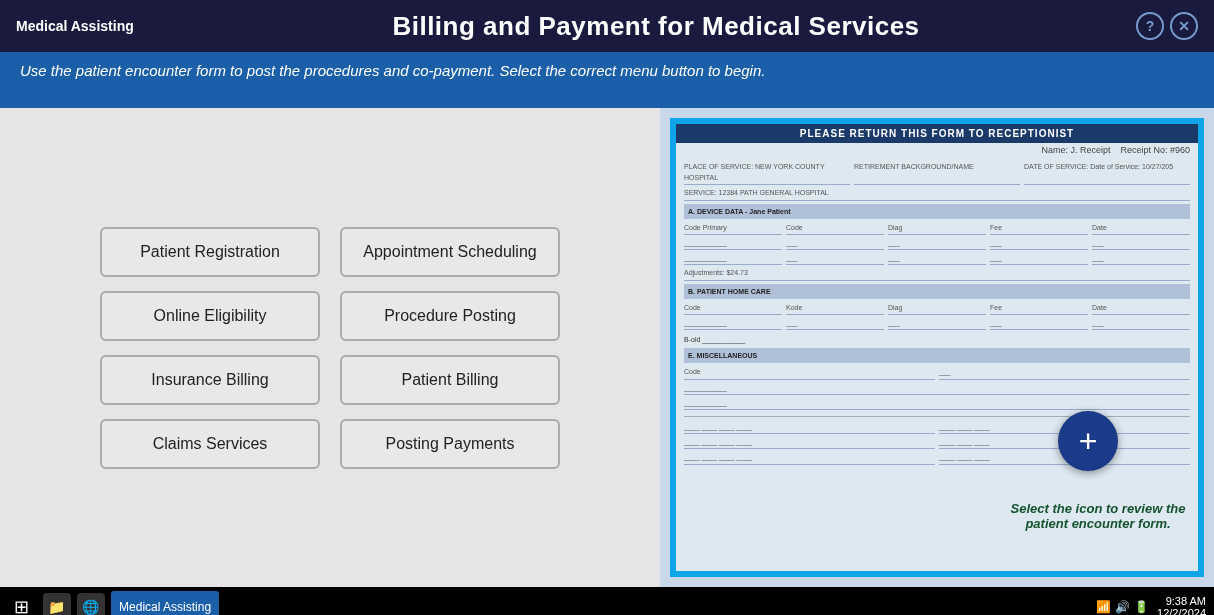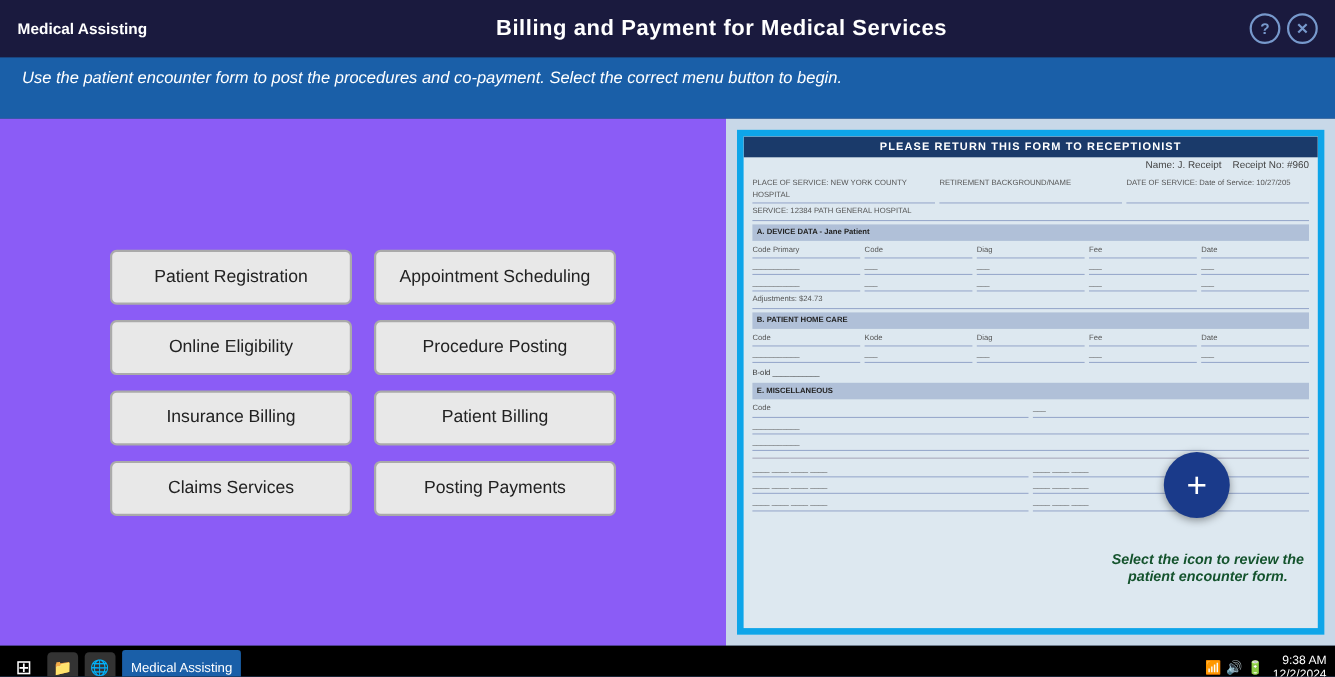--- a/index.html
+++ b/index.html
@@ -23,21 +23,21 @@
     .title-bar-left {
       color: #fff;
       font-weight: bold;
       font-size: 14px;
       min-width: 160px;
     }
     .title-bar-center {
       flex: 1;
       text-align: center;
       color: #fff;
-      font-size: 20px;
+      font-size: 26px;
       font-weight: bold;
       letter-spacing: 0.5px;
     }
     .title-bar-controls {
       display: flex;
       gap: 6px;
       align-items: center;
     }
     .title-btn {
       width: 28px;
@@ -69,21 +69,21 @@
     
     .main-content {
       display: flex;
       height: calc(615px - 52px - 44px - 40px);
       background: #4a7aaa;
     }
 
     
     .left-panel {
       flex: 0 0 660px;
-      background: #8b5cf6;
+      background: #e5e5e5;
       padding: 20px 46px;
       display: flex;
       flex-direction: column;
       justify-content: center;
       gap: 14px;
     }
     .button-row {
       display: flex;
       gap: 20px;
       justify-content: center;

